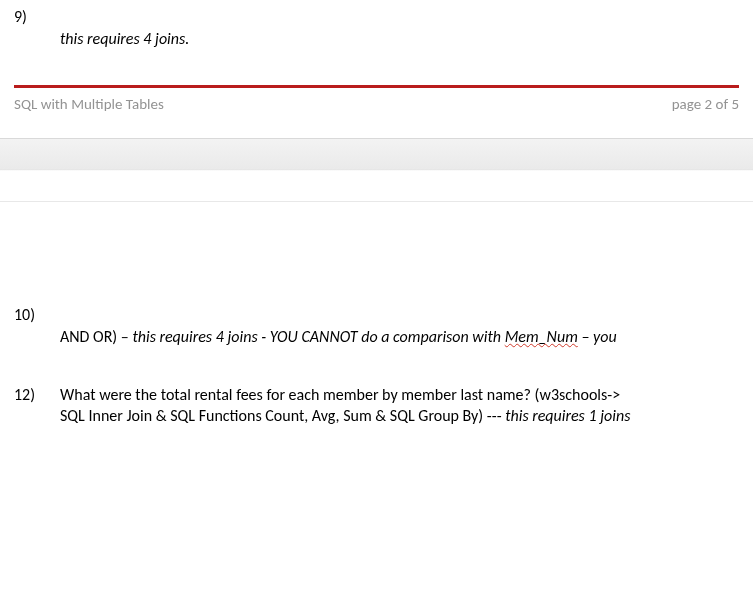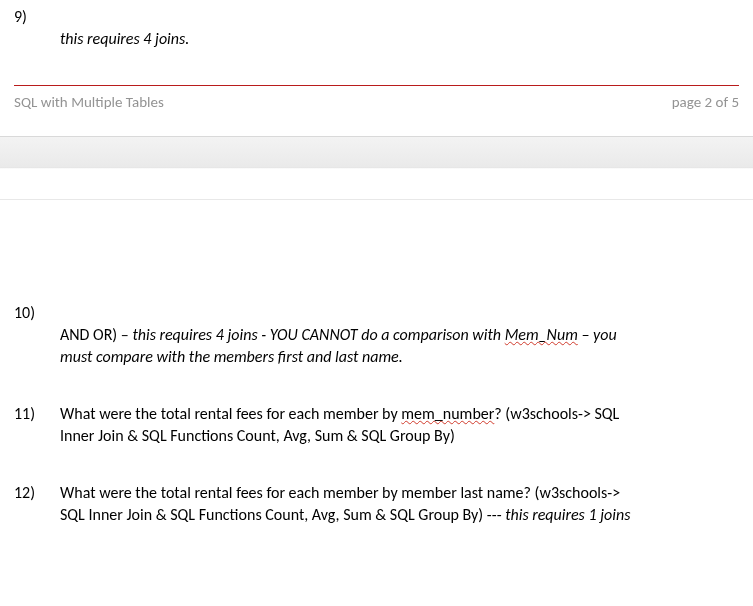--- a/index.html
+++ b/index.html
@@ -34,21 +34,21 @@
   }
   .italic {
     font-style: italic;
   }
   .footer-row {
     display: flex;
     justify-content: space-between;
     align-items: flex-end;
     color: #939393;
     font-size: 15px;
-    border-top: 1px solid #b91c1c;
+    border-top: 3px solid #b91c1c;
     margin-top: 28px;
     padding-top: 6px;
     padding-bottom: 24px;
   }
   .page-break {
     height: 64px;
     background: linear-gradient(to bottom, #f3f3f3 0%, #eaeaea 48%, #e4e4e4 50%, #ffffff 51%, #ffffff 100%);
     border-top: 1px solid #d9d9d9;
     border-bottom: 1px solid #e8e8e8;
     margin: 0;
@@ -86,31 +86,23 @@
 
 <div class="page-break"></div>
 
 <div class="page2">
 
   <div class="question-row question-block">
     <div class="q-num">10)</div>
     <div class="q-body">
       <br>
       <span>AND OR) – </span><span class="italic">this requires 4 joins - YOU CANNOT do a comparison with </span><span class="italic red-underline">Mem_Num</span><span class="italic"> – you</span><br>
-      <span class="italic">must compare with the members first and last name.</span>
     </div>
   </div>
 
-  <div class="question-row question-block">
-    <div class="q-num">11)</div>
-    <div class="q-body">
-      <span>What were the total rental fees for each member by </span><span class="red-underline">mem_number</span><span>? (w3schools-&gt; SQL</span><br>
-      <span>Inner Join &amp; SQL Functions Count, Avg, Sum &amp; SQL Group By)</span>
-    </div>
-  </div>
 
   <div class="question-row question-block">
     <div class="q-num">12)</div>
     <div class="q-body">
       <span>What were the total rental fees for each member by member last name? (w3schools-&gt;</span><br>
       <span>SQL Inner Join &amp; SQL Functions Count, Avg, Sum &amp; SQL Group By) --- </span><span class="italic">this requires 1 joins</span>
     </div>
   </div>
 
 </div>

